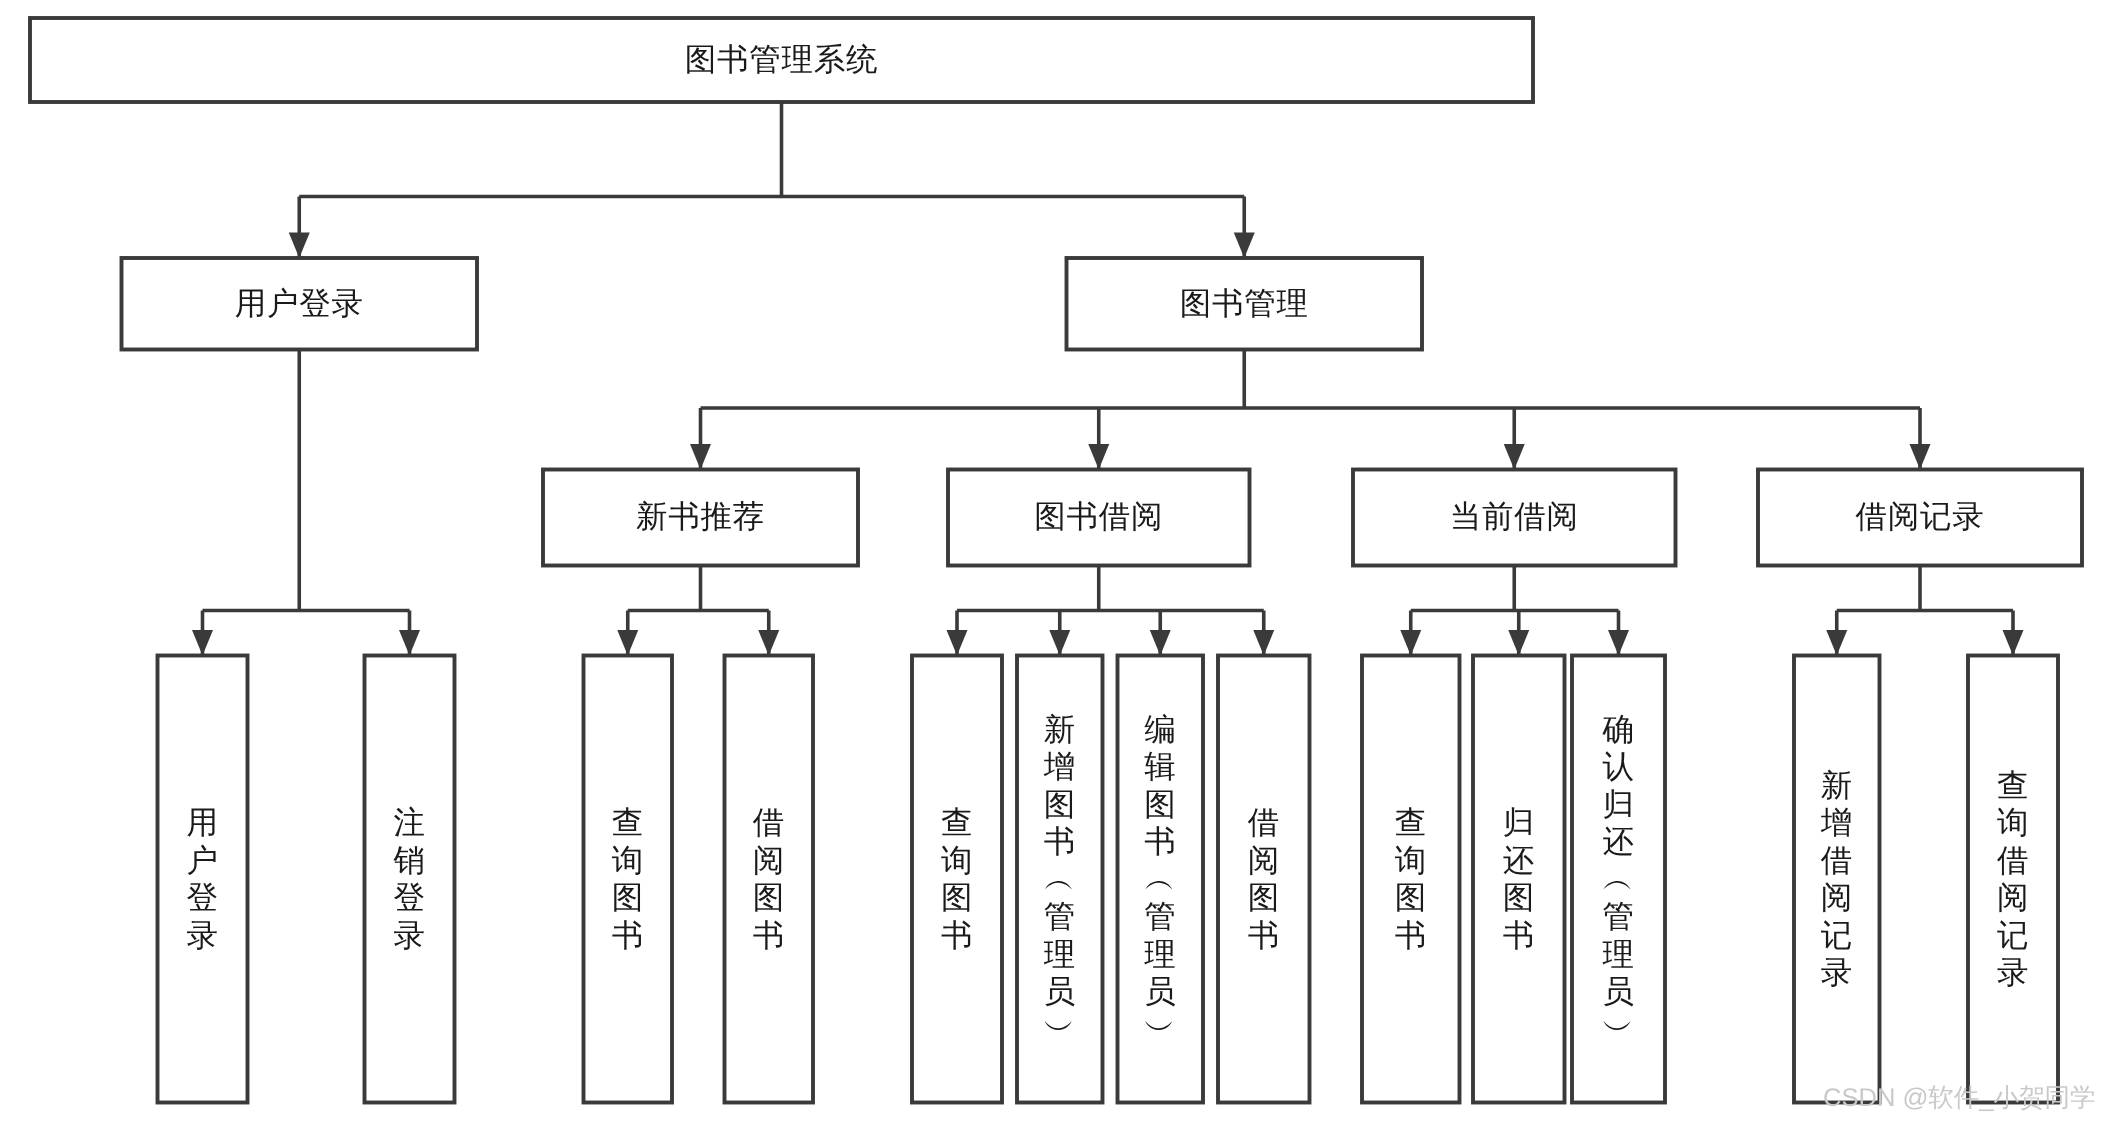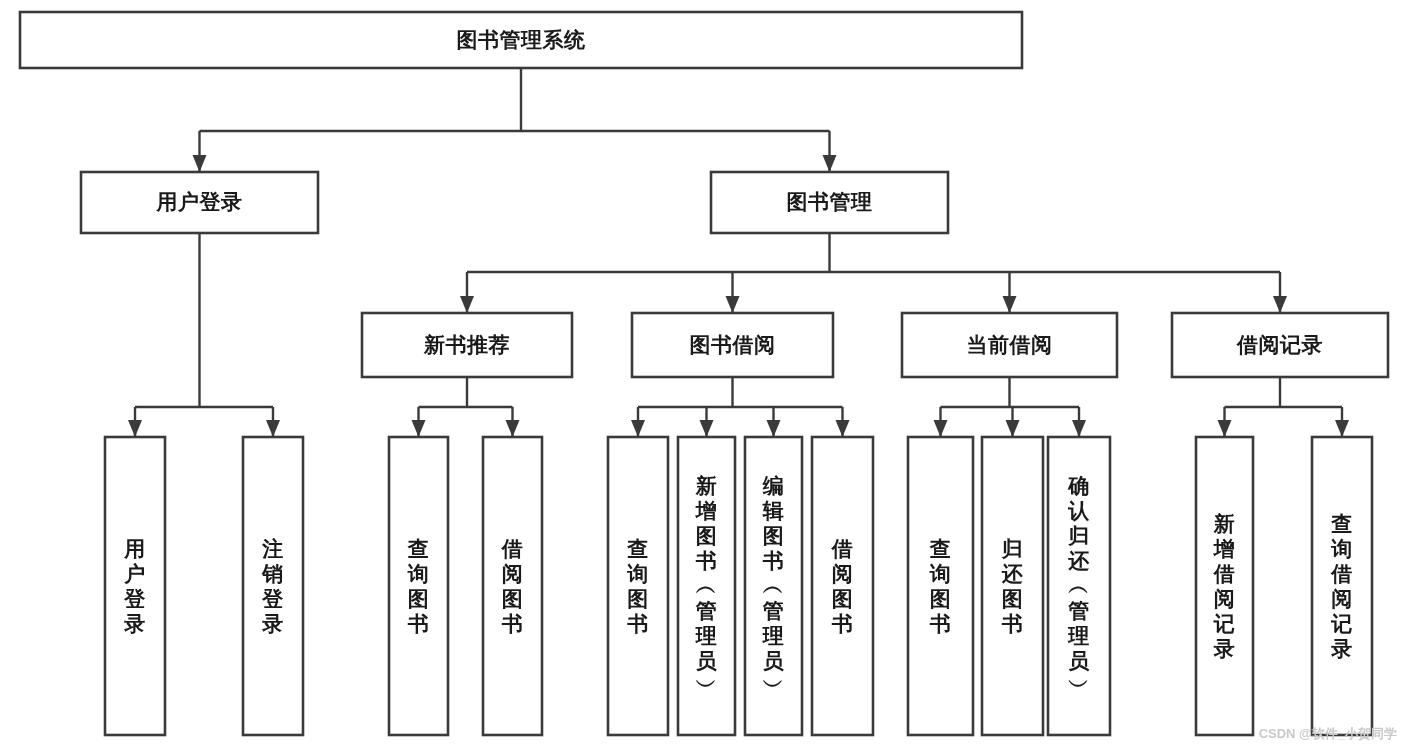--- a/index.html
+++ b/index.html
@@ -11,21 +11,20 @@
     width: 1405px;
     height: 747px;
     font-family: "Liberation Sans", "DejaVu Sans", sans-serif;
     overflow: hidden;
     position: relative;
   }
   #diagram-root {
     position: relative;
     width: 1405px;
     height: 747px;
-    font-weight: bold;
   }
   svg.flow {
     position: absolute;
     left: 0;
     top: 0;
     width: 1405px;
     height: 747px;
     display: block;
   }
   .node-rect {
@@ -56,21 +55,21 @@
   }
   .arrow-head {
     fill: #3a3a3a;
     stroke: none;
   }
   .watermark {
     position: absolute;
     right: 8px;
     bottom: 4px;
     font-family: "Liberation Sans", "DejaVu Sans", sans-serif;
-    font-size: 13px;
+    font-size: 17px;
     color: #c9c9c9;
     white-space: nowrap;
     user-select: none;
   }
 </style>
 </head>
 <body>
 
 <div id="diagram-root">
   <svg class="flow" viewBox="0 0 1405 747" xmlns="http://www.w3.org/2000/svg">

